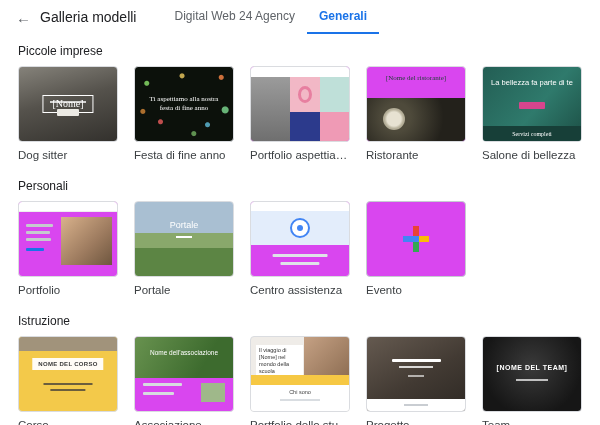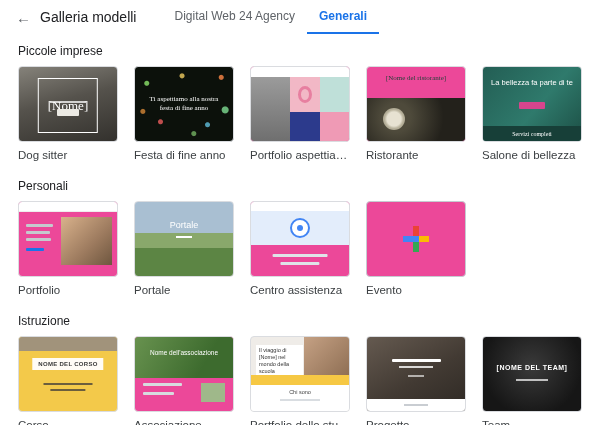--- a/index.html
+++ b/index.html
@@ -12,27 +12,27 @@
   .tabs{display:flex}
   .tab{display:flex;align-items:center;padding:0 12px;font-size:12px;color:#5f6368;border-bottom:2px solid transparent;cursor:pointer}
   .tab.active{color:#1a73e8;font-weight:700;border-bottom-color:#1a73e8}
 
   
   .content{padding:0 18px}
   .section-title{font-size:12px;font-weight:500;color:#202124;margin:10px 0 8px}
   .section + .section .section-title{margin-top:18px}
   .row{display:flex;gap:16px}
   .card{width:100px;cursor:pointer}
-  .thumb{width:100px;height:76px;border:1px solid #dadce0;border-radius:4px;position:relative;overflow:hidden;box-sizing:border-box;background:#ec4899}
+  .thumb{width:100px;height:76px;border:1px solid #dadce0;border-radius:4px;position:relative;overflow:hidden;box-sizing:border-box;background:#d946ef}
   .card-label{font-size:11.5px;color:#3c4043;margin-top:7px;white-space:nowrap;overflow:hidden;text-overflow:ellipsis}
 
   
   
   .t-dog{background:linear-gradient(165deg,#85827a,#55524c 45%,#33312d)}
-  .t-dog .frame{position:absolute;top:11px;left:50%;transform:translateX(-50%);border:1px solid #fff;color:#fff;font-size:13px;line-height:1;padding:20px 9px;white-space:nowrap;font-family:"Liberation Serif",serif}
+  .t-dog .frame{position:absolute;top:28px;left:50%;transform:translateX(-50%);border:1px solid #fff;color:#fff;font-size:10px;line-height:1;padding:3px 9px;white-space:nowrap;font-family:"Liberation Serif",serif}
   .t-dog .l1{position:absolute;top:34px;left:32%;width:36%;height:2px;background:rgba(255,255,255,.75)}
   .t-dog .btnw{position:absolute;top:42px;left:50%;transform:translateX(-50%);width:22px;height:7px;background:#eceae4;border-radius:1px}
 
   
   .t-festa{background-color:#0c110b;background-image:
     radial-gradient(circle at 12% 22%,rgba(126,204,96,.9) 0 2px,transparent 3px),
     radial-gradient(circle at 88% 14%,rgba(226,122,64,.9) 0 2px,transparent 3px),
     radial-gradient(circle at 74% 78%,rgba(96,190,220,.8) 0 2px,transparent 3px),
     radial-gradient(circle at 26% 74%,rgba(210,84,84,.9) 0 2px,transparent 3px),
     radial-gradient(circle at 92% 58%,rgba(126,220,146,.8) 0 3px,transparent 4px),

